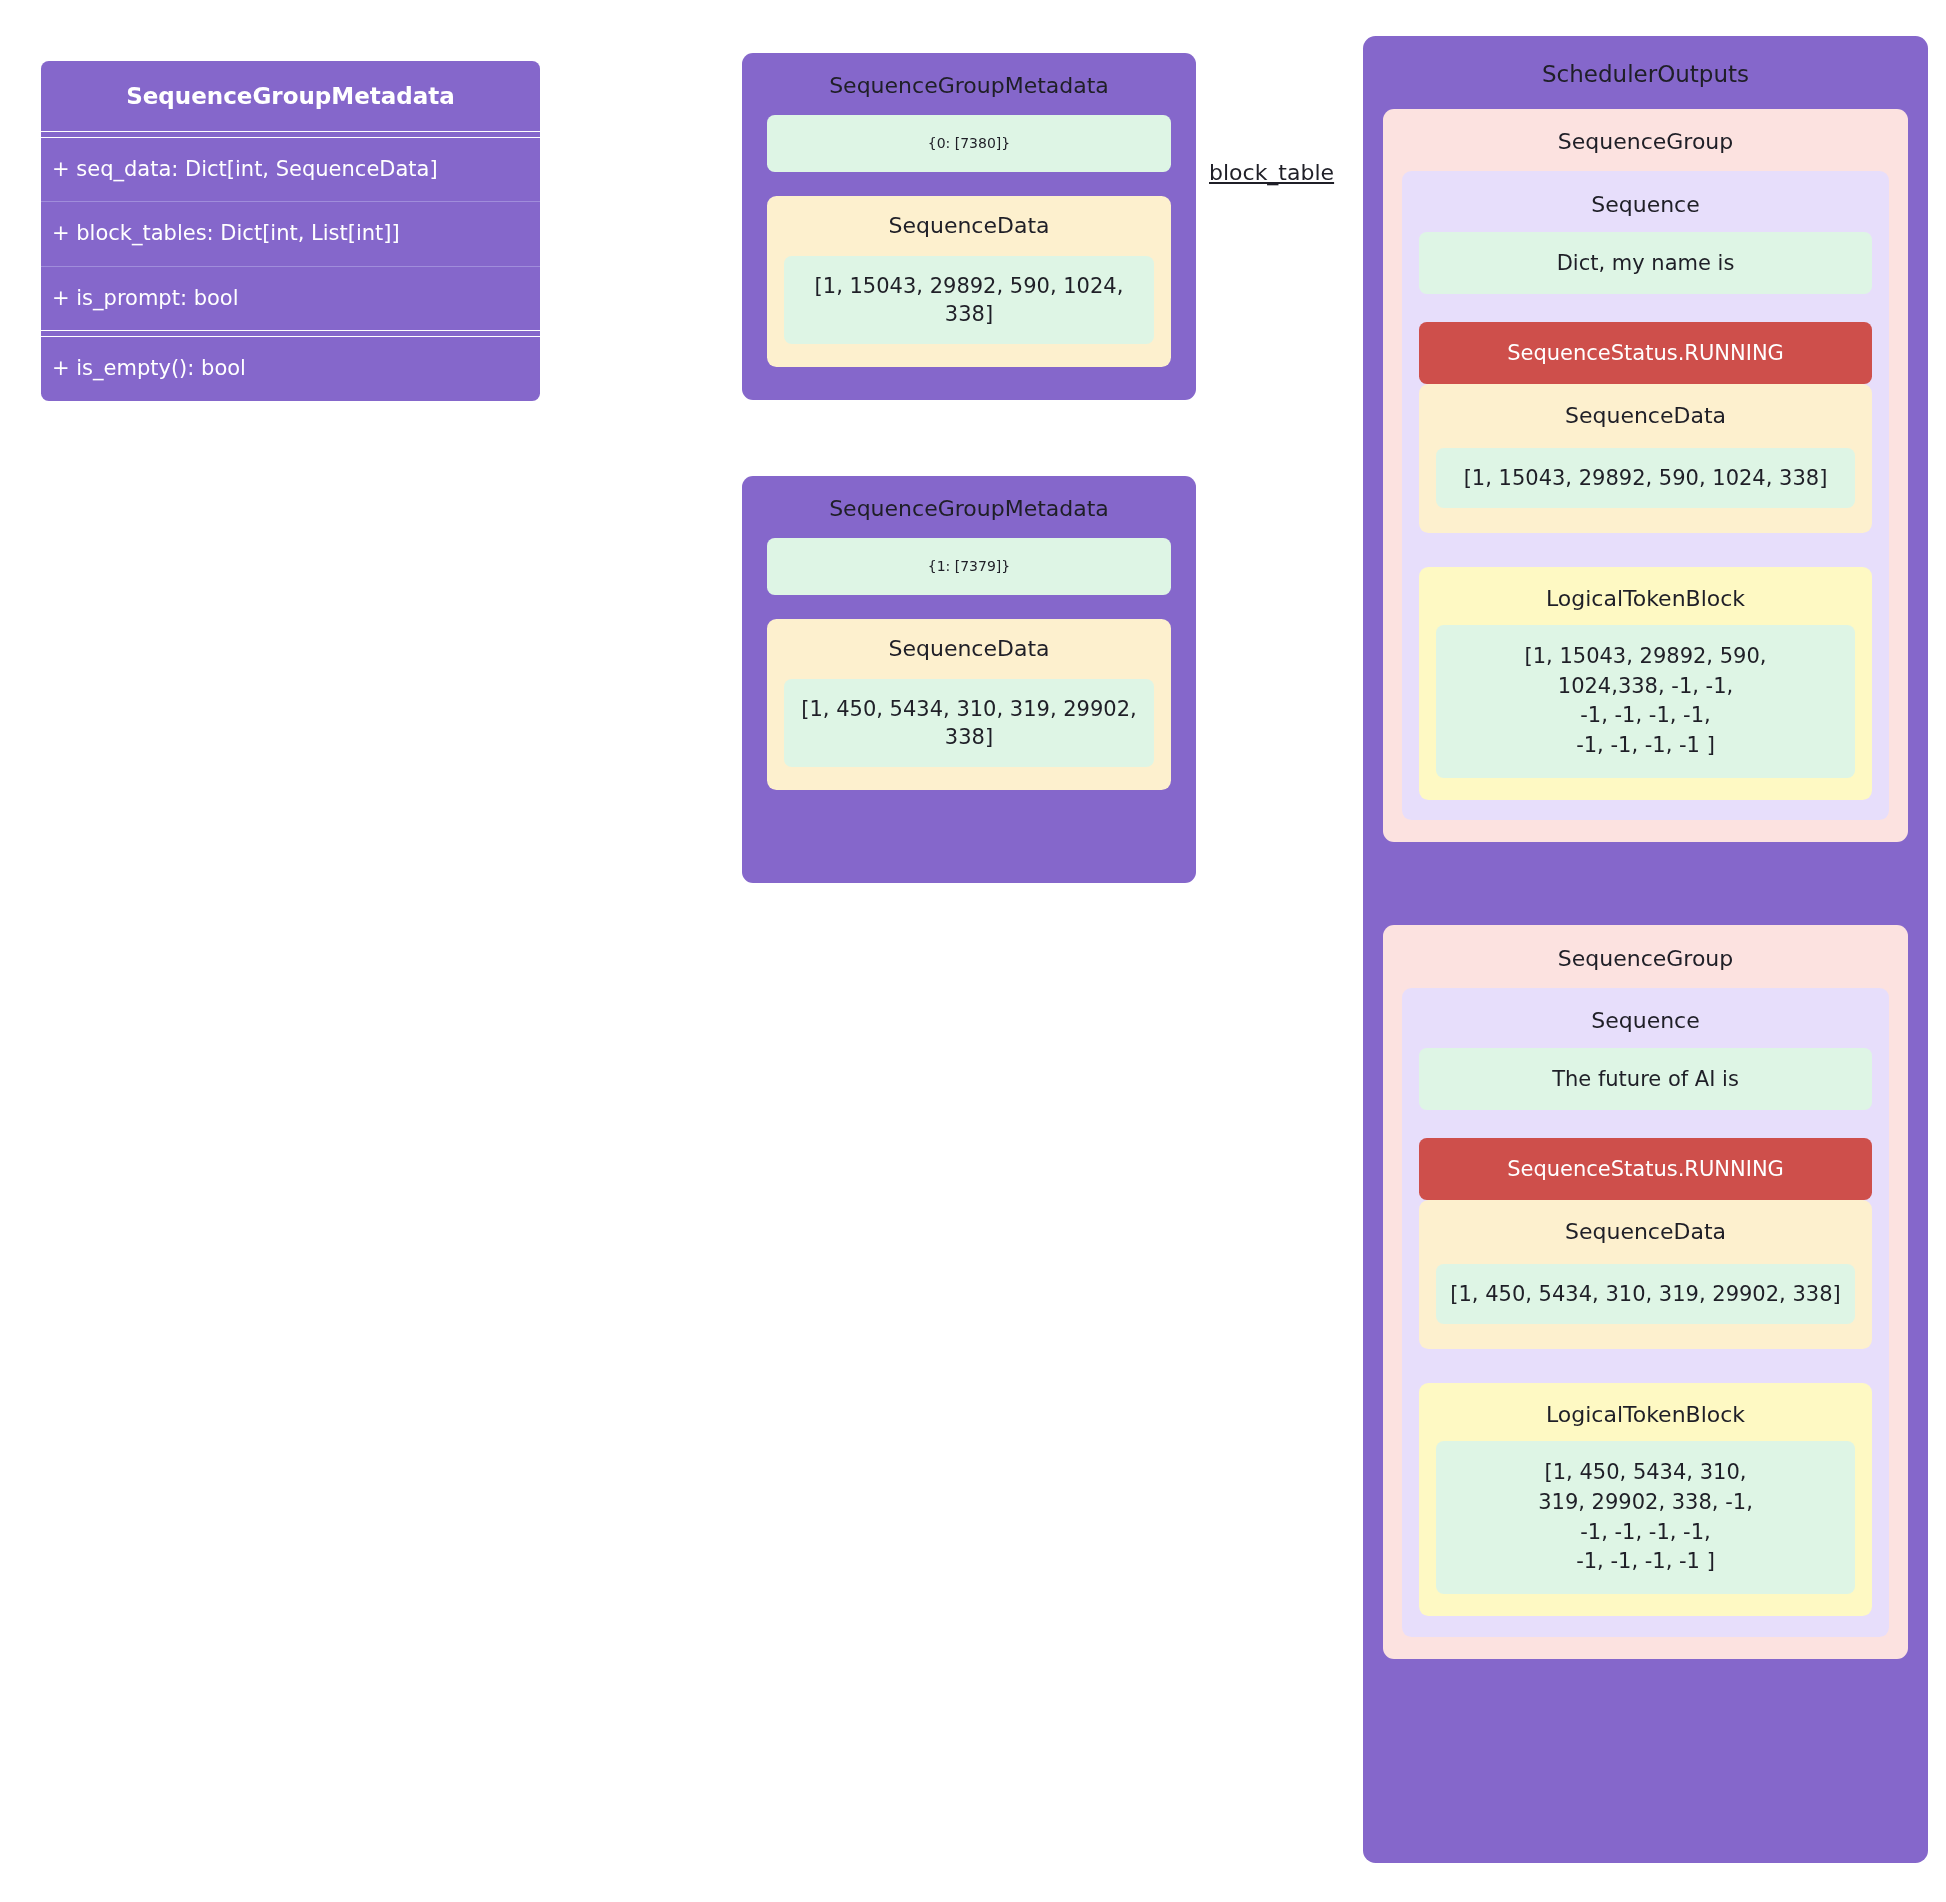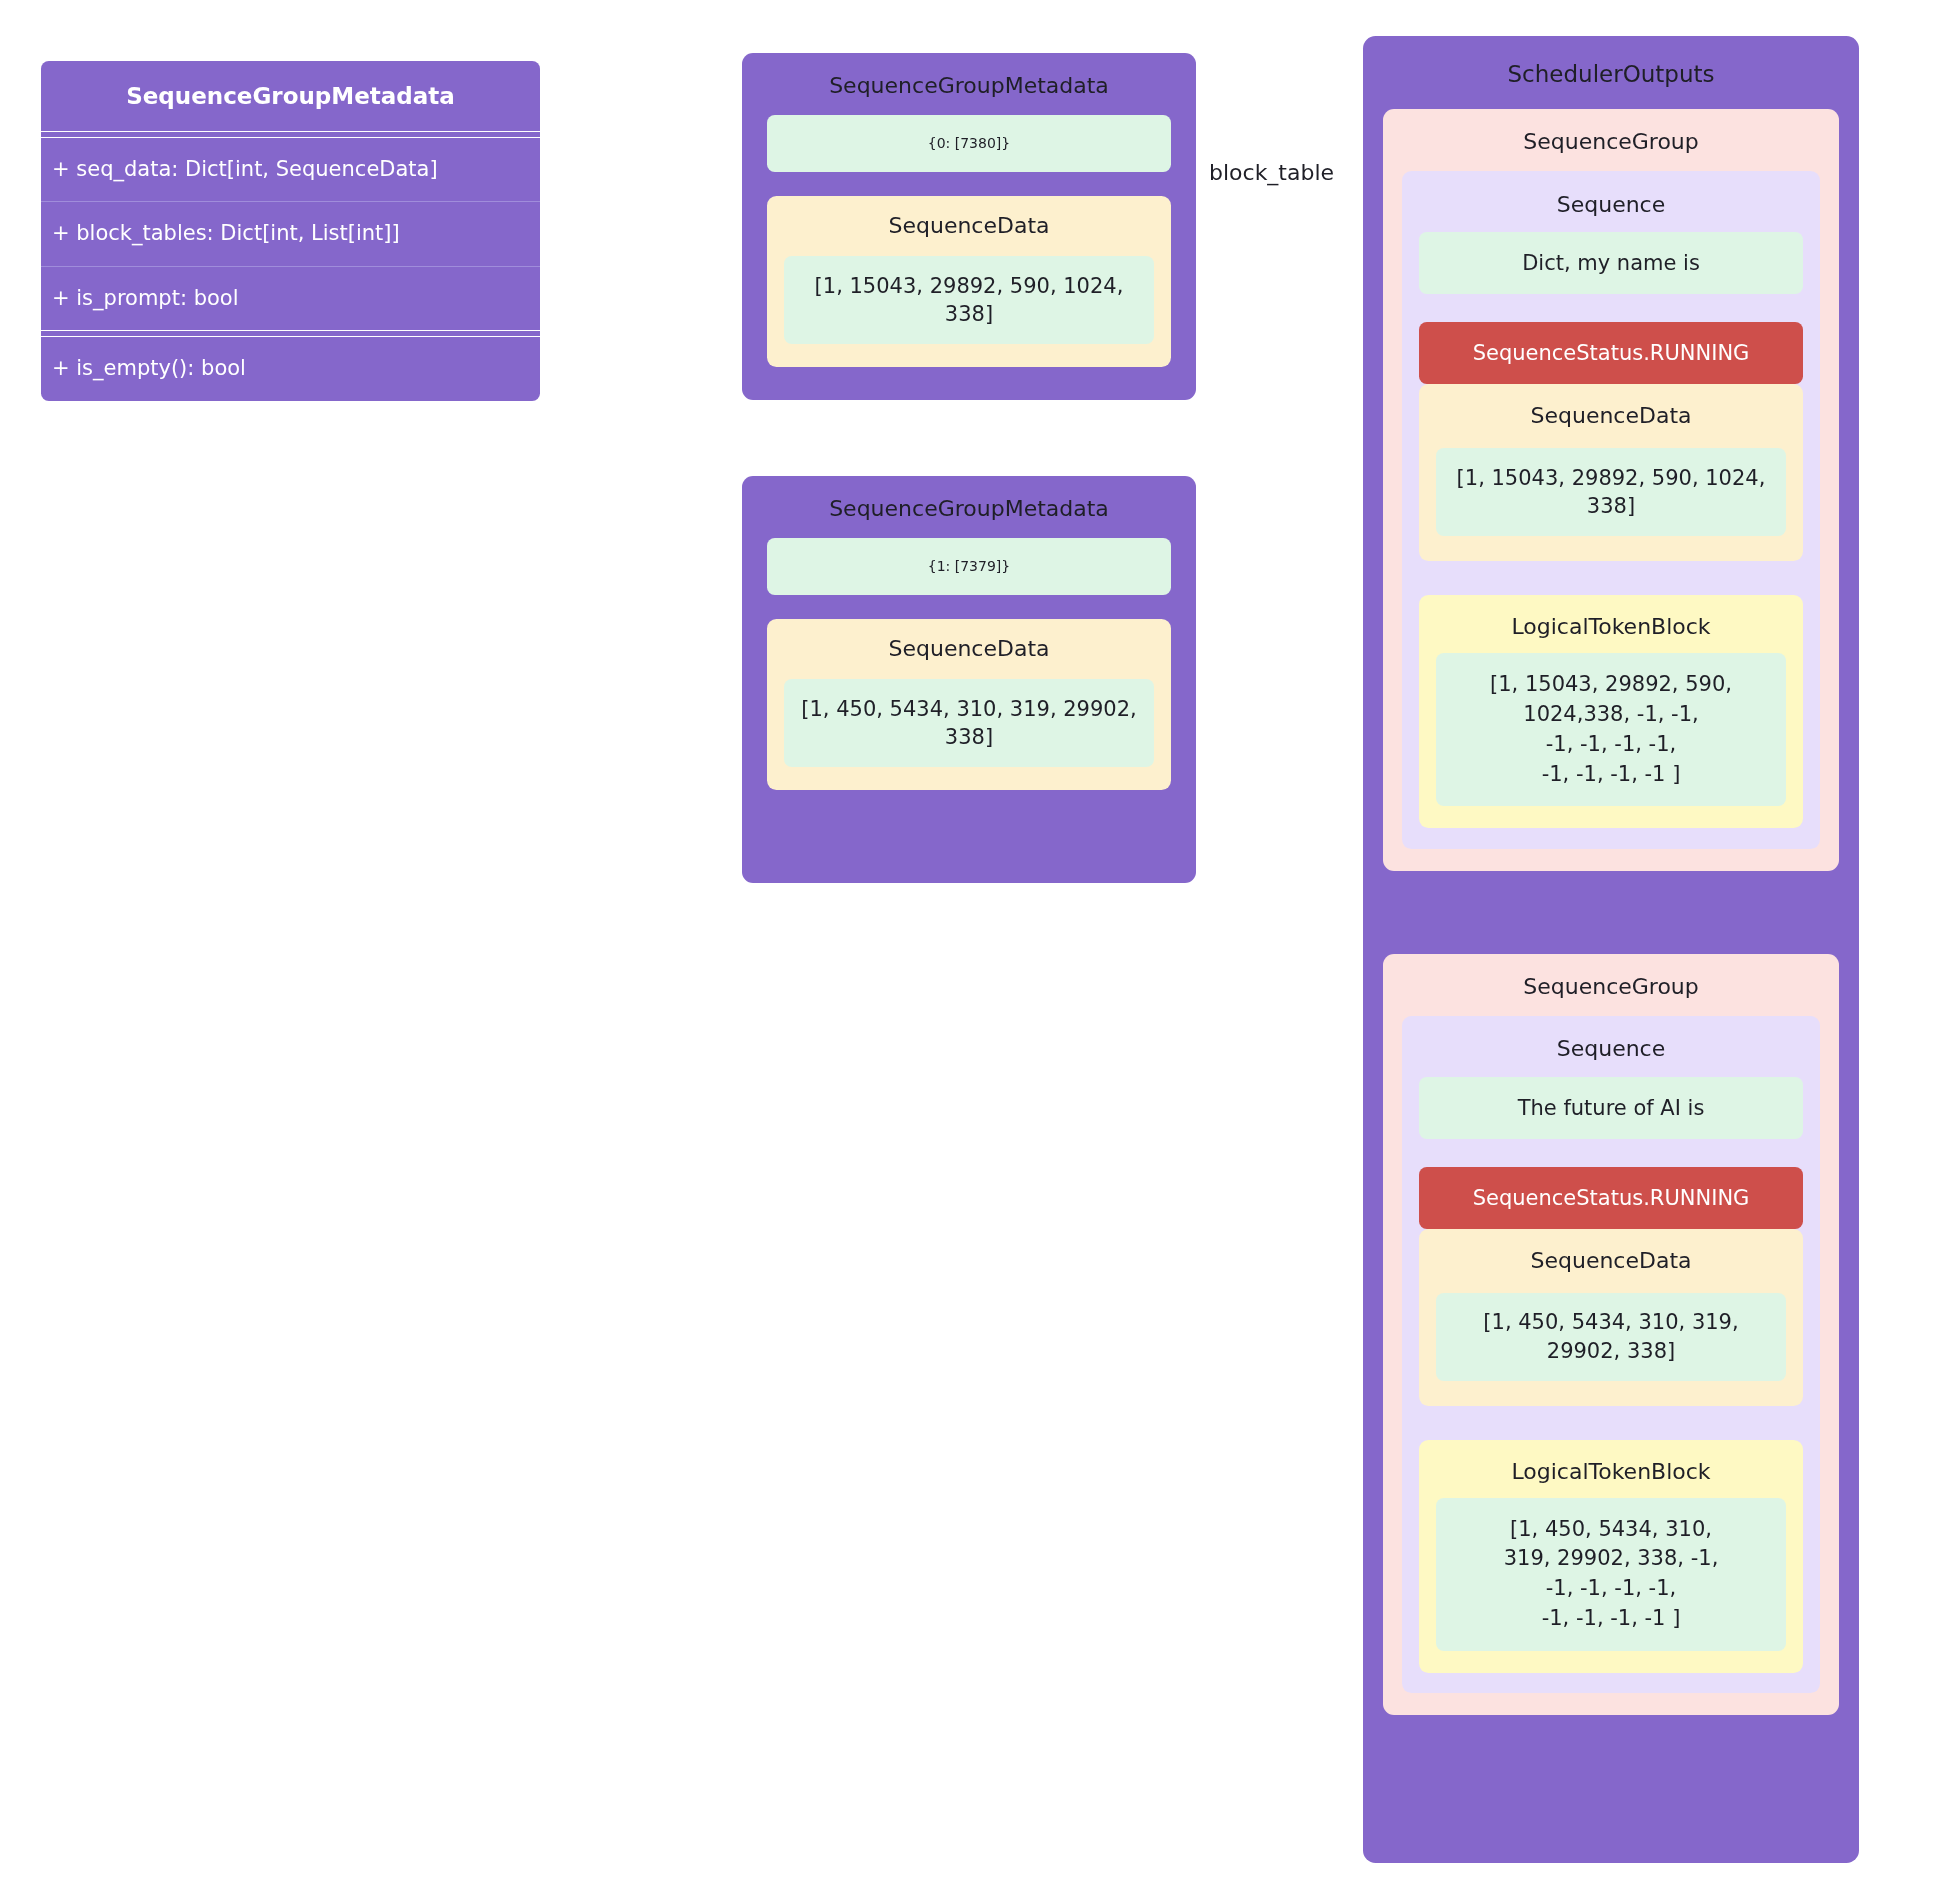--- a/index.html
+++ b/index.html
@@ -97,28 +97,29 @@
   
   .meta-card { padding: 0 25px 0 25px; }
   .meta-card .green-pill { margin-bottom: 23.5px; }
 
   
   .annot {
     position: absolute;
     font-size: 22px;
     color: #1f1f27;
     white-space: nowrap;
+    text-decoration: underline;
   }
 
   
   #scheduler-panel {
     position: absolute;
     left: 1363px;
     top: 36px;
-    width: 496px;
+    width: 565px;
     height: 1827px;
     background: #8567cb;
     border-radius: 12.5px;
     box-sizing: border-box;
     padding: 0 20.3px;
   }
   #scheduler-panel > .card-title { padding-top: 25px; padding-bottom: 22px; font-size: 23px; }
 
   .seq-group {
     background: #fce2e0;

